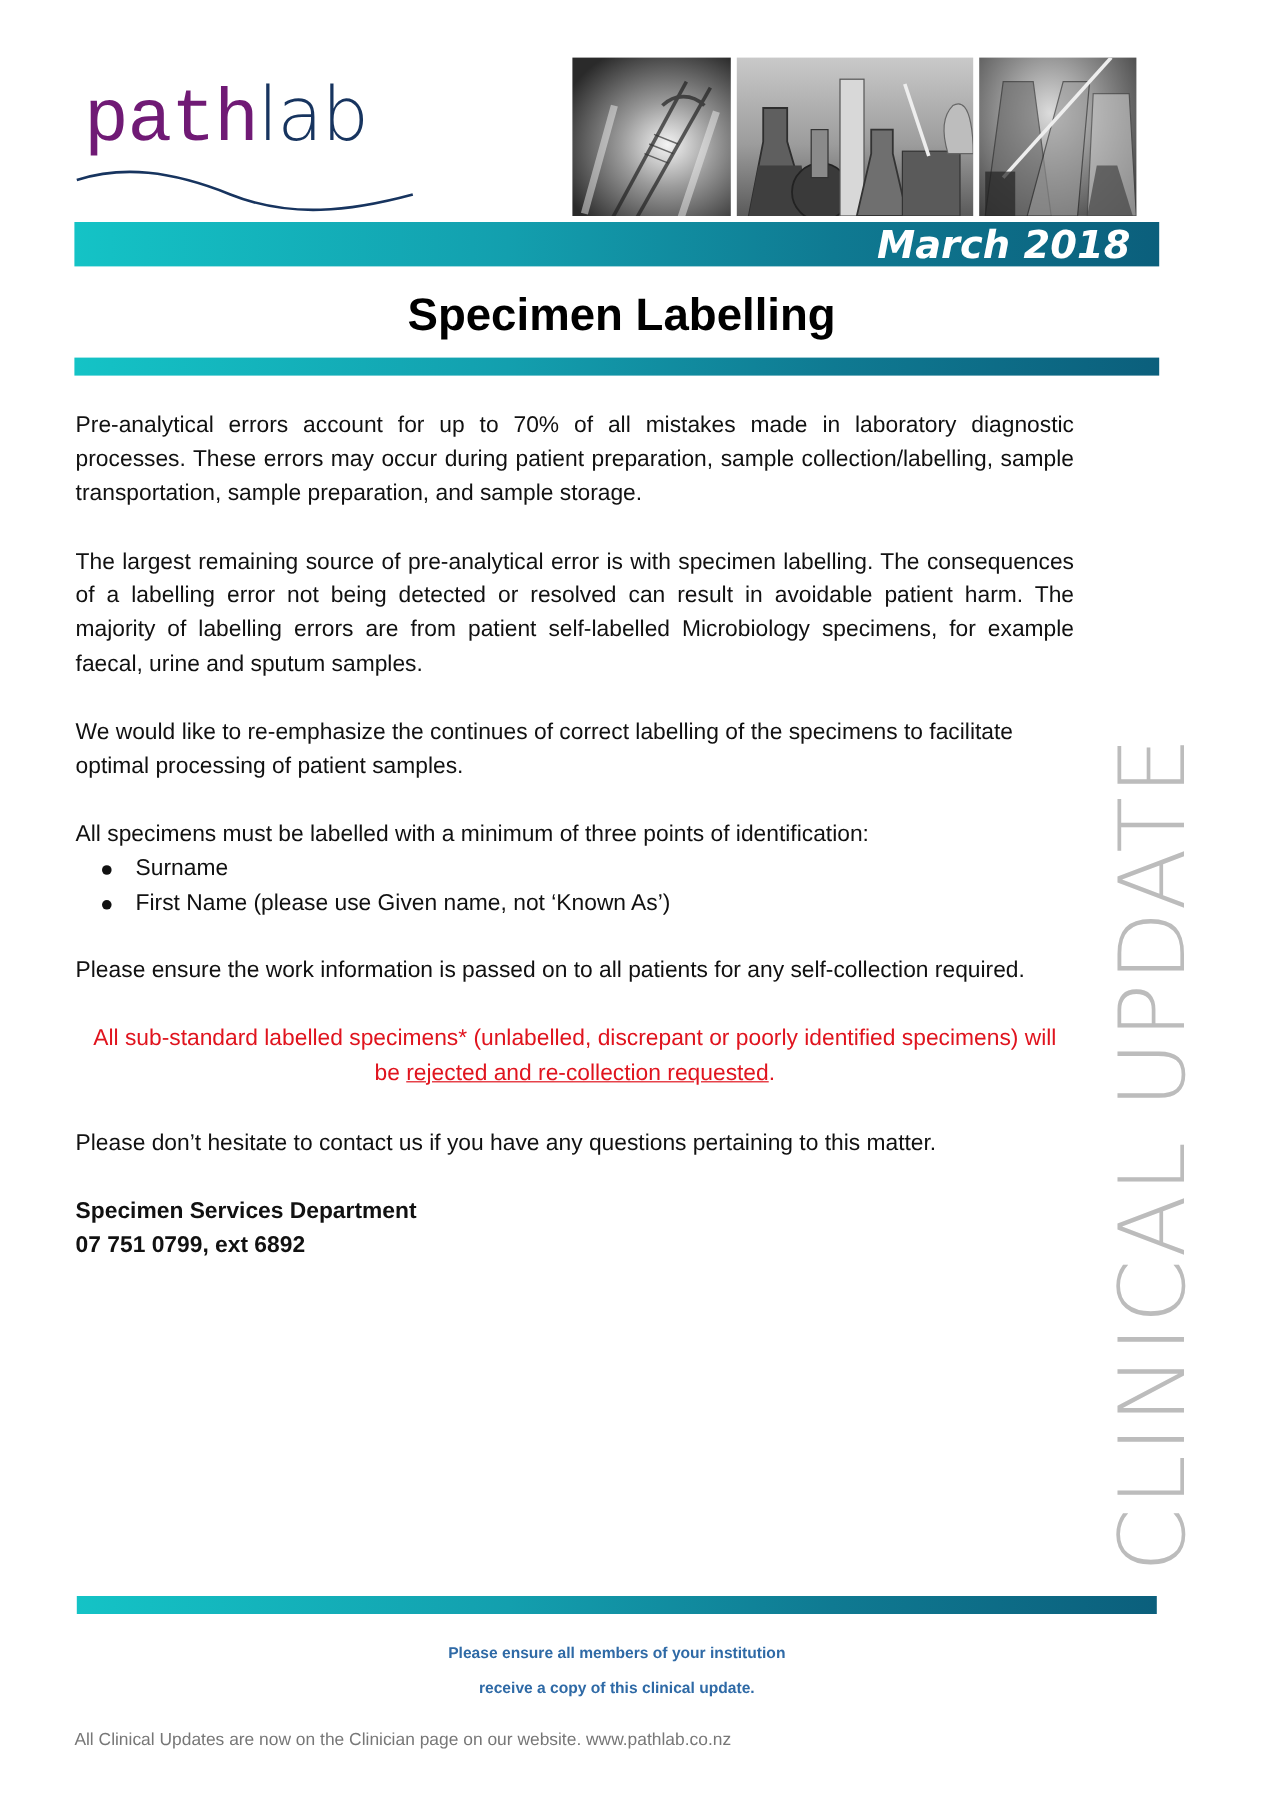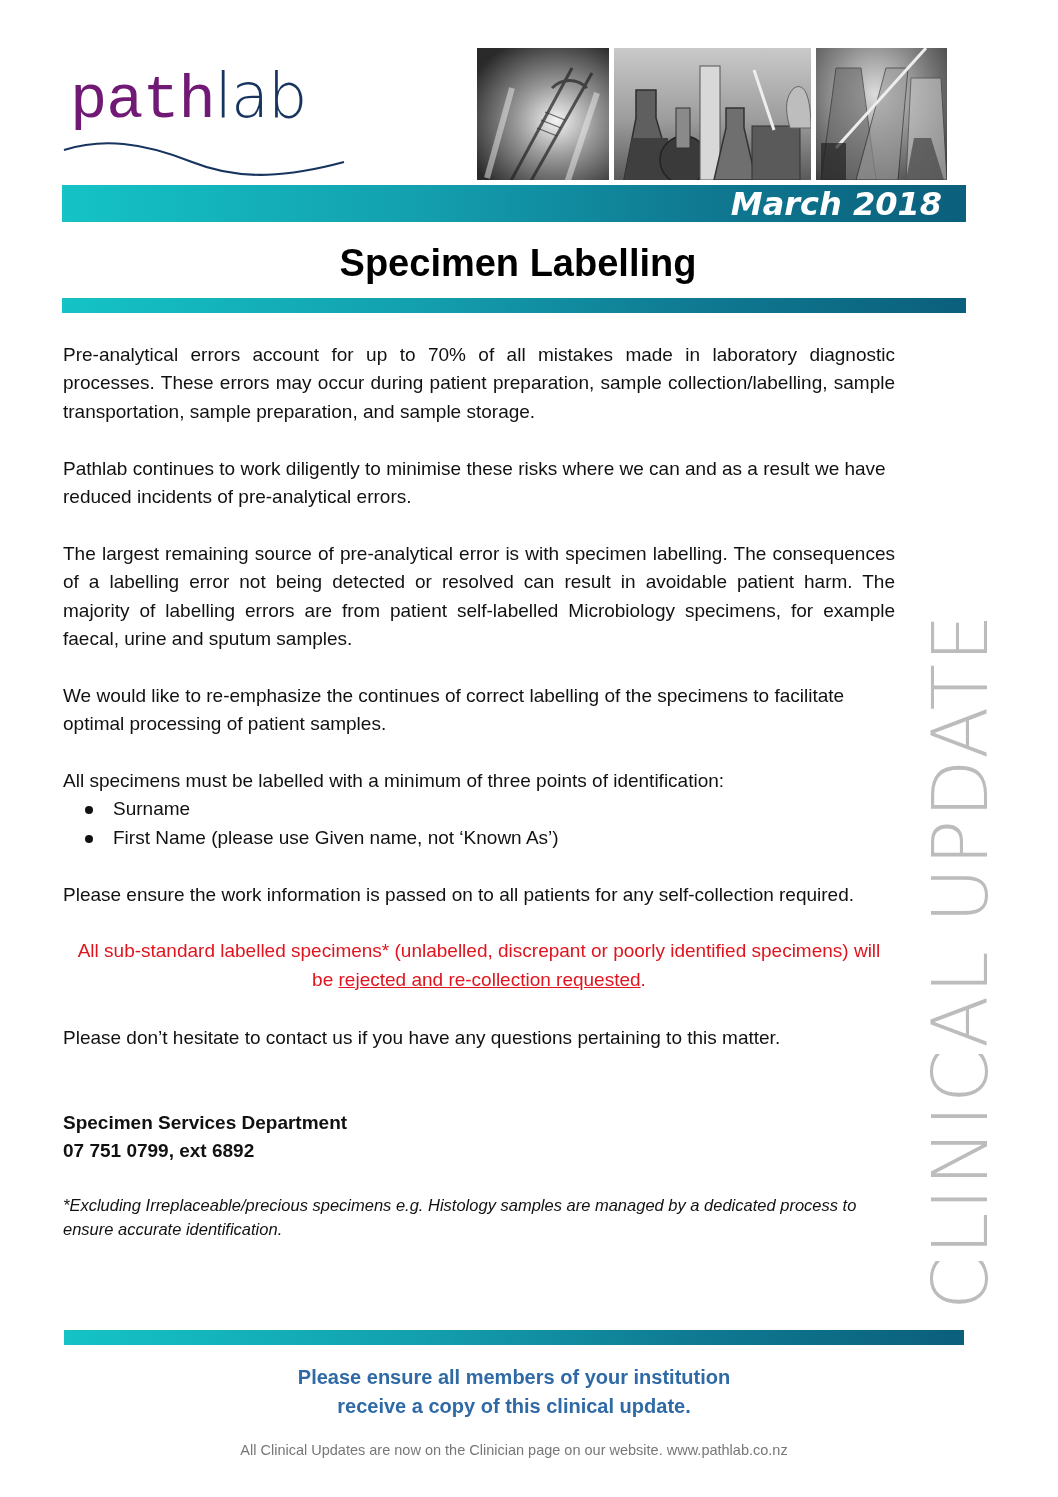--- a/index.html
+++ b/index.html
@@ -36,30 +36,30 @@
     .p { text-align: justify; margin-bottom: 28.4px; }
     .p-left { text-align: left; }
     .intro-list { margin-bottom: 0; }
     .bullets { list-style: none; margin: 0 0 28.4px 0; }
     .bullet { position: relative; padding-left: 50px; }
     .bullet-dot { position: absolute; left: 22px; top: 11px; width: 8px; height: 8px; border-radius: 50%; background: #111; }
 
     .warning { color: #e0141e; text-align: center; margin-bottom: 30px; padding: 0 10px; }
     .warning-link { text-decoration: underline; color: #e0141e; }
 
-    .contact { font-weight: bold; margin-top: 56px; margin-bottom: 28px; }
+    .contact { font-weight: bold; margin-top: 28px; margin-bottom: 28px; }
     .footnote { font-style: italic; font-size: 16.5px; line-height: 24px; }
 
     
     .side { position: absolute; left: 925px; top: 1310px; transform-origin: 0 0; transform: rotate(-90deg);
       font-family: "DejaVu Sans", sans-serif; font-weight: 200; font-size: 76px; line-height: 72px; color: #bcbcbc; letter-spacing: 2px; white-space: nowrap; width: 850px; }
 
     
-    .cta { position: absolute; left: 62px; top: 1363px; width: 904px; text-align: center; color: #2f6aa6; font-weight: bold; font-size: 20px; line-height: 29px; }
-    .site-note { position: absolute; left: 62px; top: 1440px; width: 904px; text-align: center; color: #777; font-size: 14.5px; line-height: 20px; }
+    .cta { position: absolute; left: 62px; top: 1363px; width: 904px; text-align: center; color: #2f6aa6; font-weight: bold; font-size: 13px; line-height: 29px; }
+    .site-note { position: absolute; left: 62px; top: 1440px; width: 904px; color: #777; font-size: 14.5px; line-height: 20px; }
   </style>
 </head>
 <body>
 
 <div class="logo">
   <div class="logo-text"><span class="logo-path">path</span><span class="logo-lab">lab</span></div>
   <svg class="logo-wave" viewBox="0 0 285 40">
     <path d="M2 10 C 40 -2, 80 2, 130 22 S 230 36, 282 22" fill="none" stroke="#17345f" stroke-width="2.2"></path>
   </svg>
 </div>
@@ -110,38 +110,36 @@
 
 <div class="date-bar">
   <span class="date-text">March 2018</span>
 </div>
 
 <h1 class="title">Specimen Labelling</h1>
 <div class="rule rule-top"></div>
 
 <div class="content">
   <p class="p">Pre-analytical errors account for up to 70% of all mistakes made in laboratory diagnostic processes. These errors may occur during patient preparation, sample collection/labelling, sample transportation, sample preparation, and sample storage.</p>
-  <p class="p p-left">Pathlab continues to work diligently to minimise these risks where we can and as a result we have reduced incidents of pre-analytical errors.</p>
   <p class="p">The largest remaining source of pre-analytical error is with specimen labelling. The consequences of a labelling error not being detected or resolved can result in avoidable patient harm. The majority of labelling errors are from patient self-labelled Microbiology specimens, for example faecal, urine and sputum samples.</p>
   <p class="p p-left">We would like to re-emphasize the continues of correct labelling of the specimens to facilitate optimal processing of patient samples.</p>
   <p class="p p-left intro-list">All specimens must be labelled with a minimum of three points of identification:</p>
   <ul class="bullets">
     <li class="bullet"><span class="bullet-dot"></span><span>Surname</span></li>
     <li class="bullet"><span class="bullet-dot"></span><span>First Name (please use Given name, not ‘Known As’)</span></li>
   </ul>
   <p class="p">Please ensure the work information is passed on to all patients for any self-collection required.</p>
   <p class="warning"><span>All sub-standard labelled specimens* (unlabelled, discrepant or poorly identified specimens) will be </span><span class="warning-link">rejected and re-collection requested</span><span>.</span></p>
   <p class="p p-left">Please don’t hesitate to contact us if you have any questions pertaining to this matter.</p>
 
   <div class="contact">
     <div>Specimen Services Department</div>
     <div>07 751 0799, ext 6892</div>
   </div>
 
-  <p class="footnote">*Excluding Irreplaceable/precious specimens e.g. Histology samples are managed by a dedicated process to ensure accurate identification.</p>
 </div>
 
 <div class="side">CLINICAL UPDATE</div>
 
 <div class="rule rule-bottom"></div>
 
 <div class="cta">
   <div>Please ensure all members of your institution</div>
   <div>receive a copy of this clinical update.</div>
 </div>

